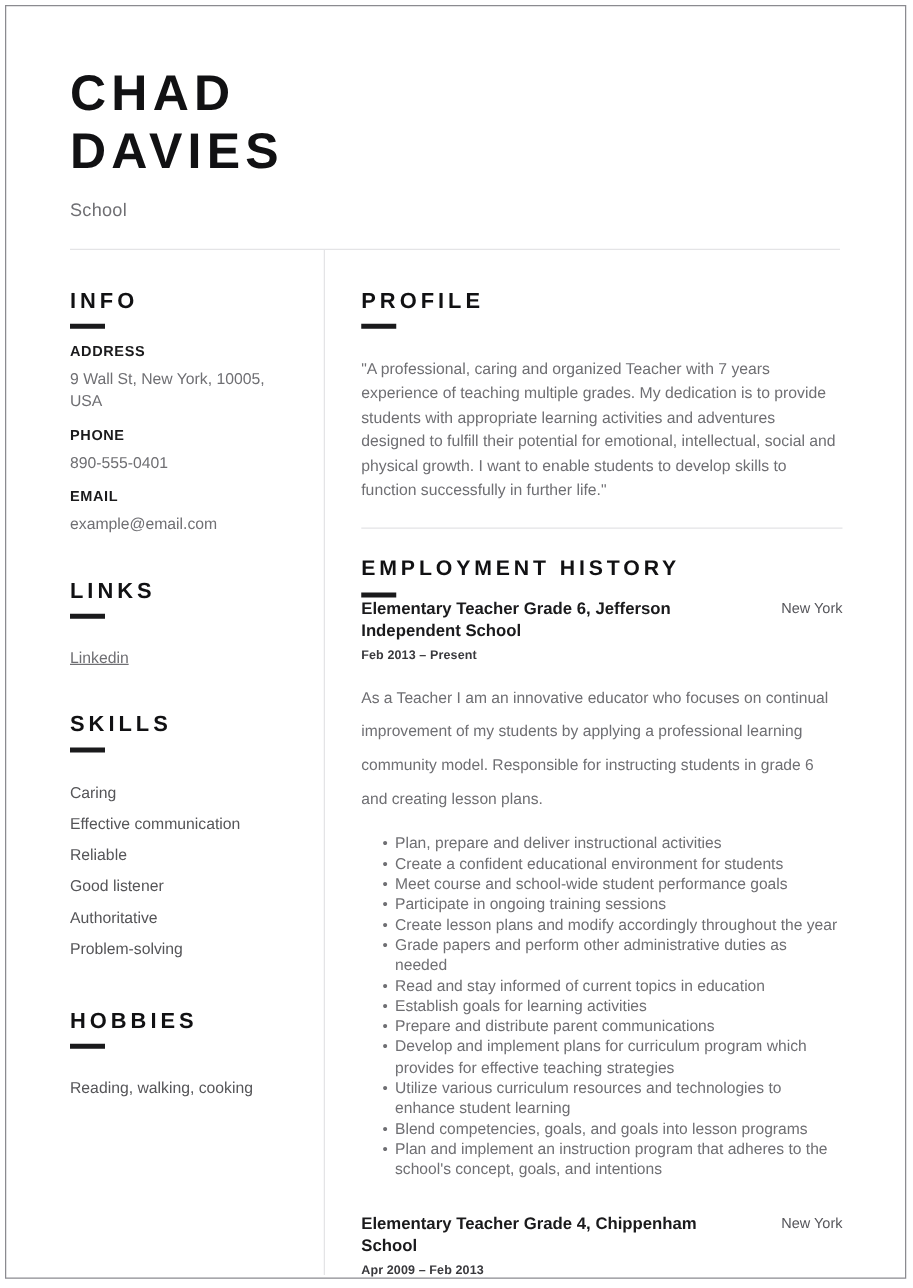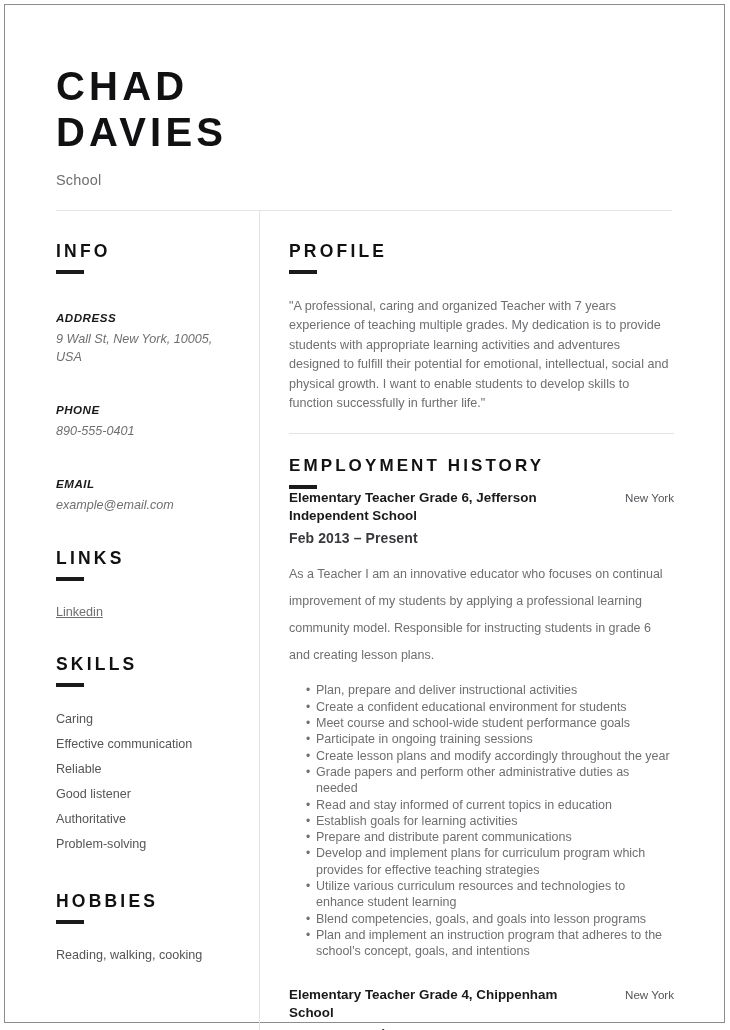--- a/index.html
+++ b/index.html
@@ -32,21 +32,21 @@
     pointer-events: none;
   }
 
   .sheet {
     position: absolute;
     left: 0;
     top: 0;
     width: 730px;
     height: 1030px;
     box-sizing: border-box;
-    padding: 11px 58px 0 56px;
+    padding: 0 58px 0 56px;
   }
 
   
   .header {
     padding-top: 52px;
   }
   .name-line {
     font-size: 40px;
     font-weight: bold;
     letter-spacing: 4.2px;
@@ -115,22 +115,21 @@
 
   .block {
     margin-top: 0;
   }
   .block + .block {
     margin-top: 34px;
   }
 
   
   .field {
-    margin-top: 37px;
-    font-style: italic;
+    margin-top: 12px;
   }
   .field-label {
     font-size: 11.6px;
     font-weight: bold;
     letter-spacing: 0.5px;
     color: #1a1a1c;
   }
   .field-value {
     margin-top: 6px;
     font-size: 12.6px;
@@ -197,21 +196,21 @@
   }
   .job-location {
     font-size: 11.6px;
     color: #55555a;
     white-space: nowrap;
     padding-top: 2px;
     padding-left: 10px;
   }
   .job-dates {
     margin-top: 6px;
-    font-size: 14px;
+    font-size: 10px;
     font-weight: bold;
     color: #39393d;
     letter-spacing: 0.1px;
   }
   .job-summary {
     margin-top: 15px;
     font-size: 12.5px;
     color: #6f6f73;
     line-height: 27px;
     max-width: 382px;

